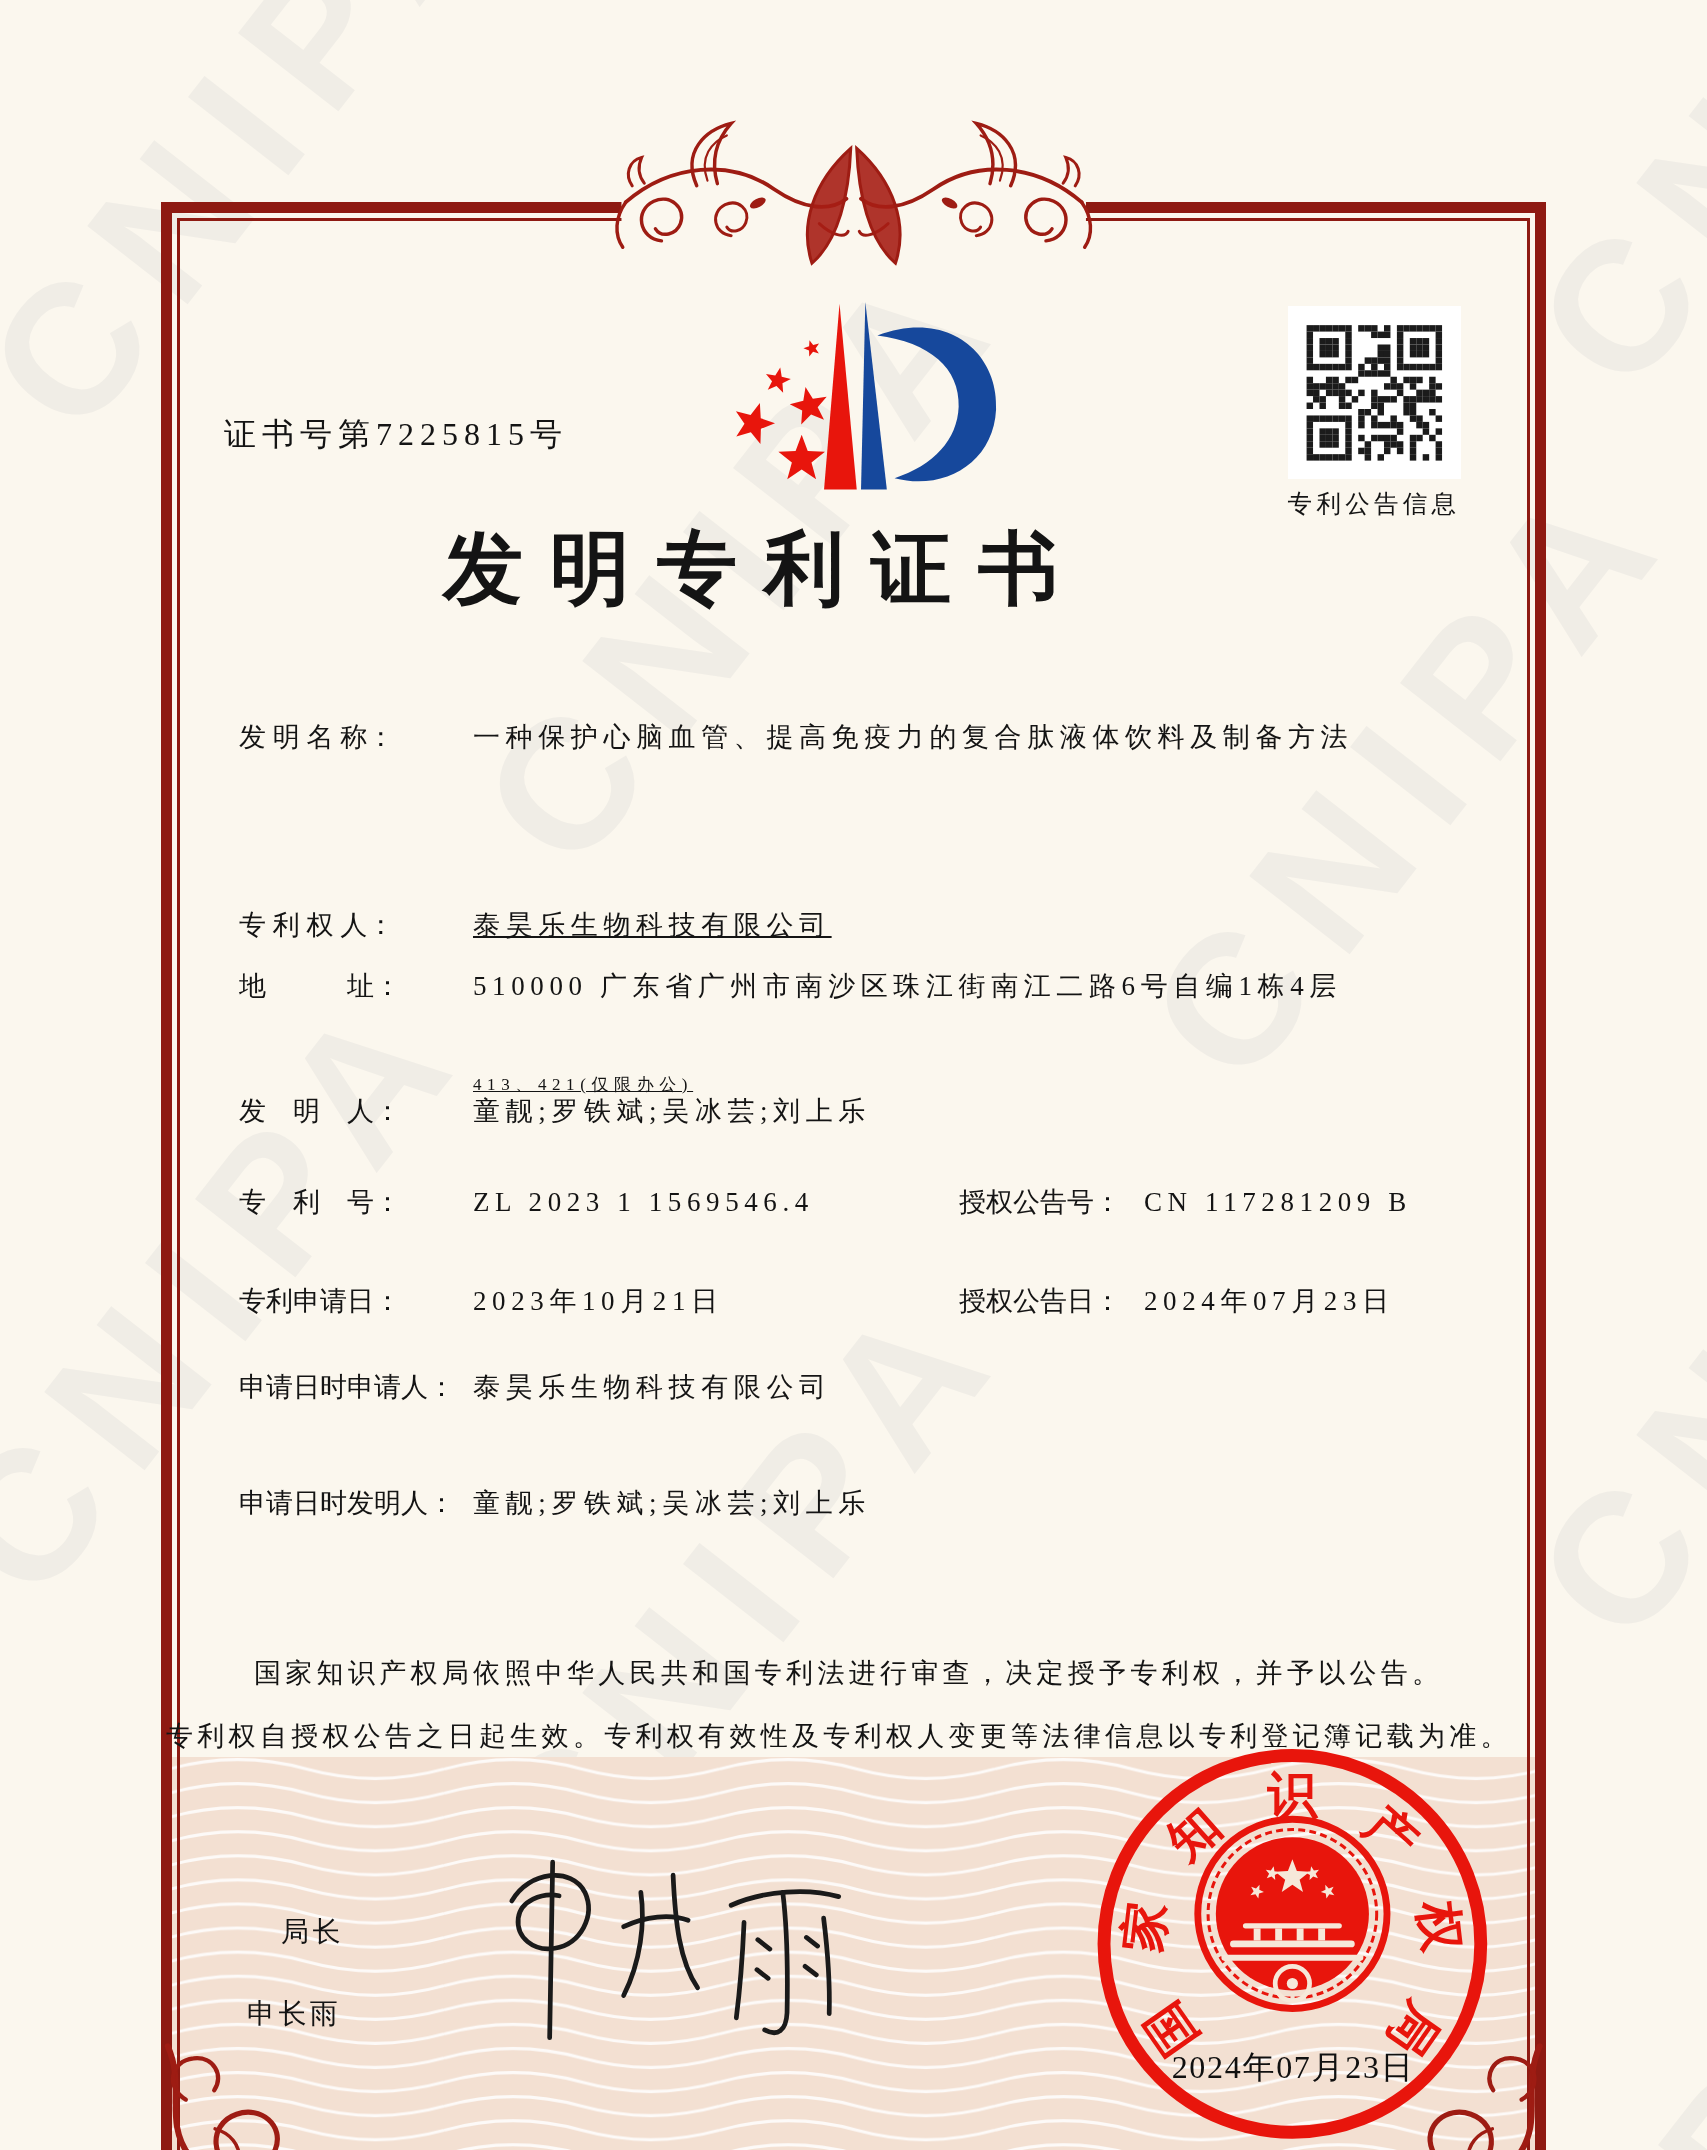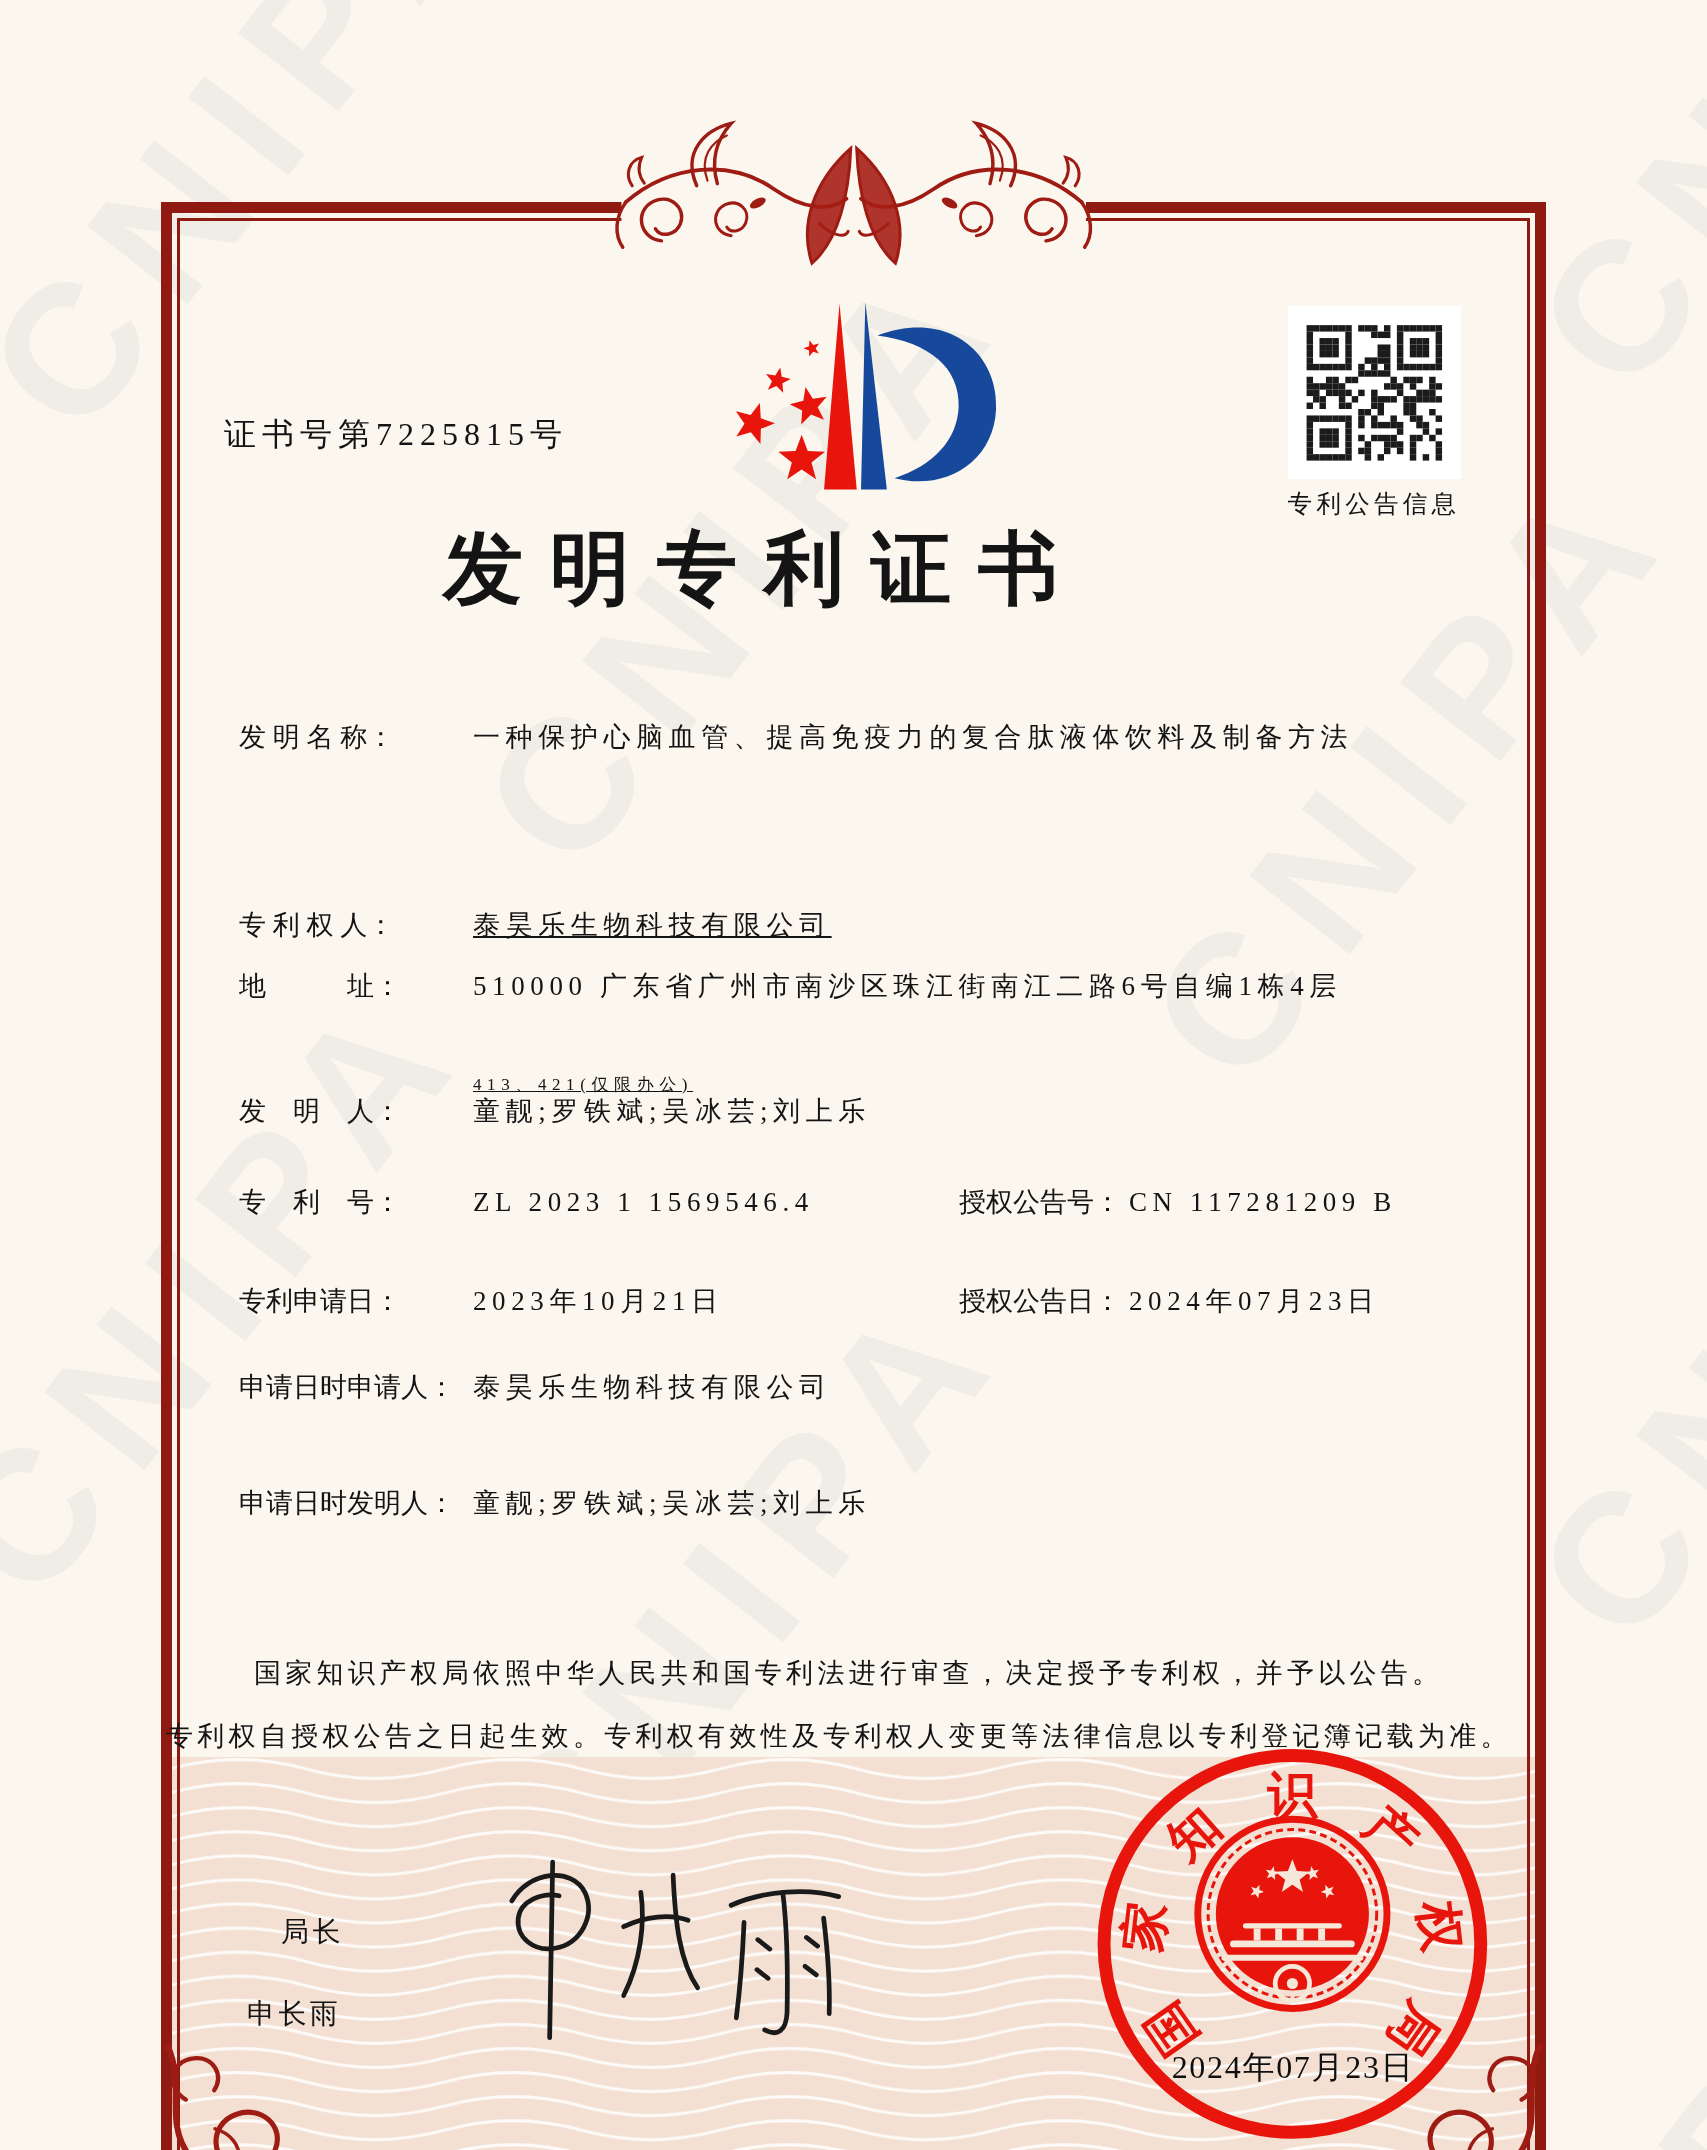--- a/index.html
+++ b/index.html
@@ -36,21 +36,21 @@
   }
   .doc-title{
     position:absolute;left:0;top:516px;width:1501px;text-align:center;
     font-size:80px;font-weight:bold;letter-spacing:27px;text-indent:27px;z-index:6;
   }
   
   .row{position:absolute;left:239px;font-size:27px;z-index:6;white-space:nowrap;}
   .lbl{display:inline-block;min-width:234px;}
   .val{letter-spacing:5.6px;}
   .pair2{position:absolute;left:720px;top:0;}
-  .pair2 .lbl2{margin-right:8px;}
+  .pair2 .lbl2{margin-right:23px;}
   .addr2{position:absolute;left:473px;top:1073px;font-size:17px;letter-spacing:5.6px;z-index:6;text-decoration:underline;}
   
   .stmt{position:absolute;font-size:27px;letter-spacing:4.3px;z-index:6;white-space:nowrap;}
   .stmt1{left:254px;top:1655px;}
   .stmt2{left:166px;top:1718px;}
   
   .sig-title{position:absolute;left:241px;top:1913px;font-size:28px;letter-spacing:3.4px;z-index:6;margin-left:40px;}
   .sig-name{position:absolute;left:247px;top:1995px;font-size:28px;letter-spacing:3.4px;z-index:6;}
   
   .seal-date{

